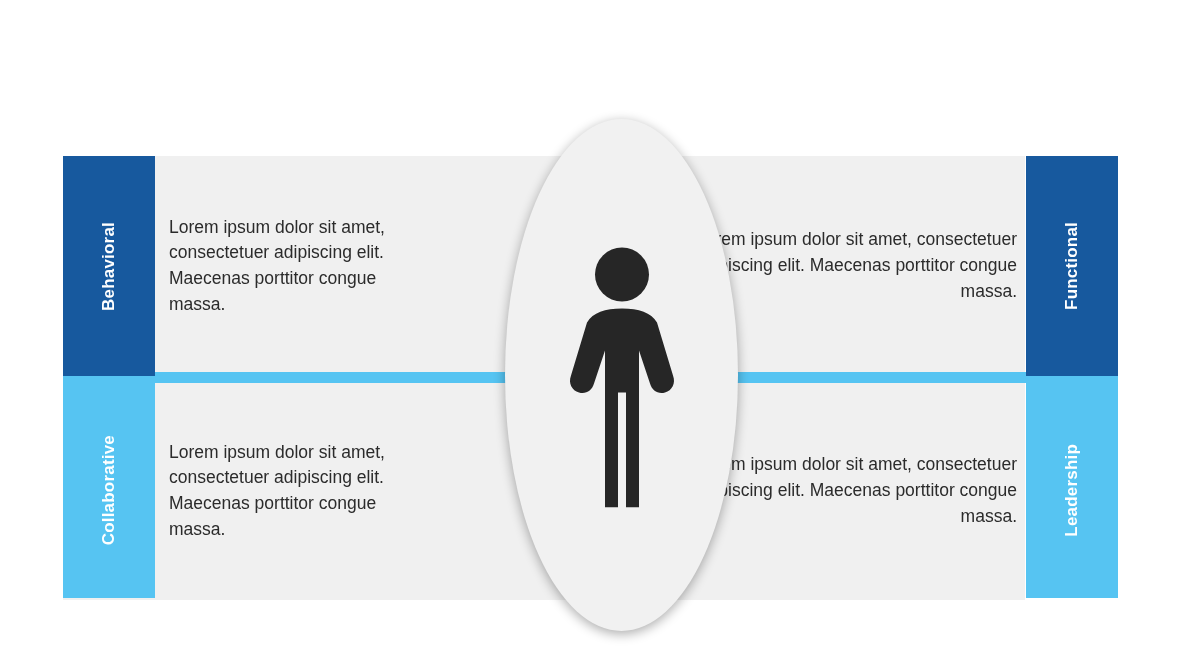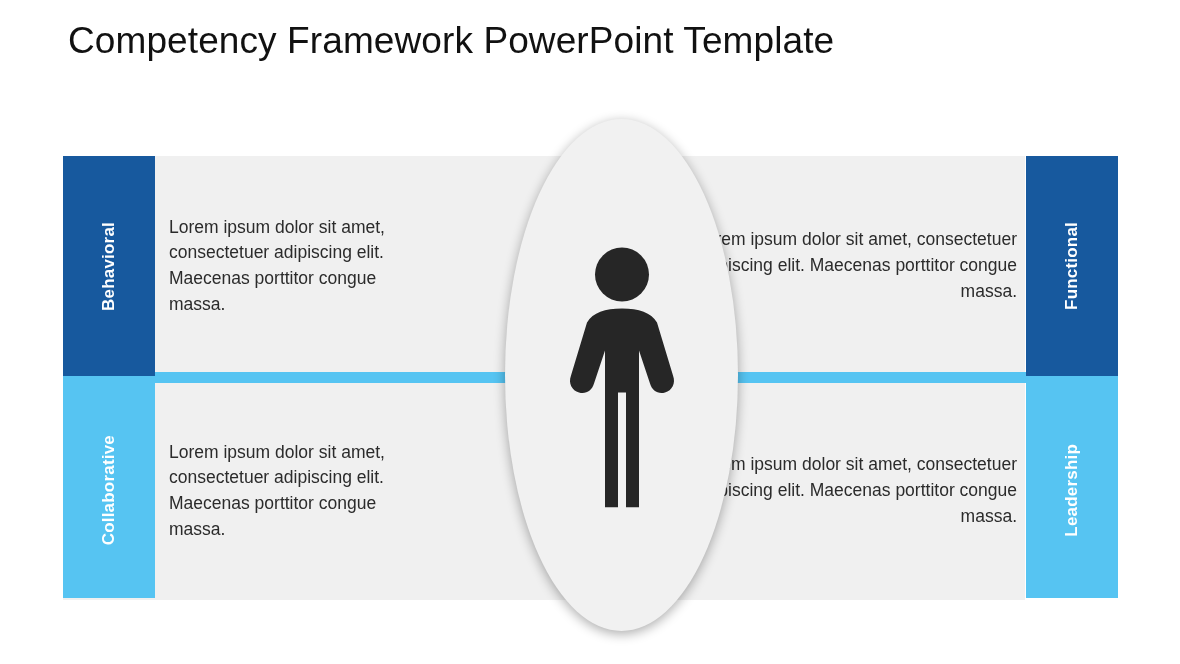--- a/index.html
+++ b/index.html
@@ -182,21 +182,20 @@
     transform: translate(-50%, -50%);
     width: 130px;
     height: 265px;
   }
 </style>
 </head>
 <body>
 
 <div id="slide">
 
-  <div id="slide-title">Competency Framework PowerPoint Template</div>
 
   <div id="diagram">
 
     <div class="panel" id="panel-behavioral">
       <div class="panel-text">Lorem ipsum dolor sit amet, consectetuer adipiscing elit. Maecenas porttitor congue massa.</div>
     </div>
 
     <div class="panel" id="panel-functional" style="background: transparent;">
       <div class="panel-text">Lorem ipsum dolor sit amet, consectetuer adipiscing elit. Maecenas porttitor congue massa.</div>
     </div>

